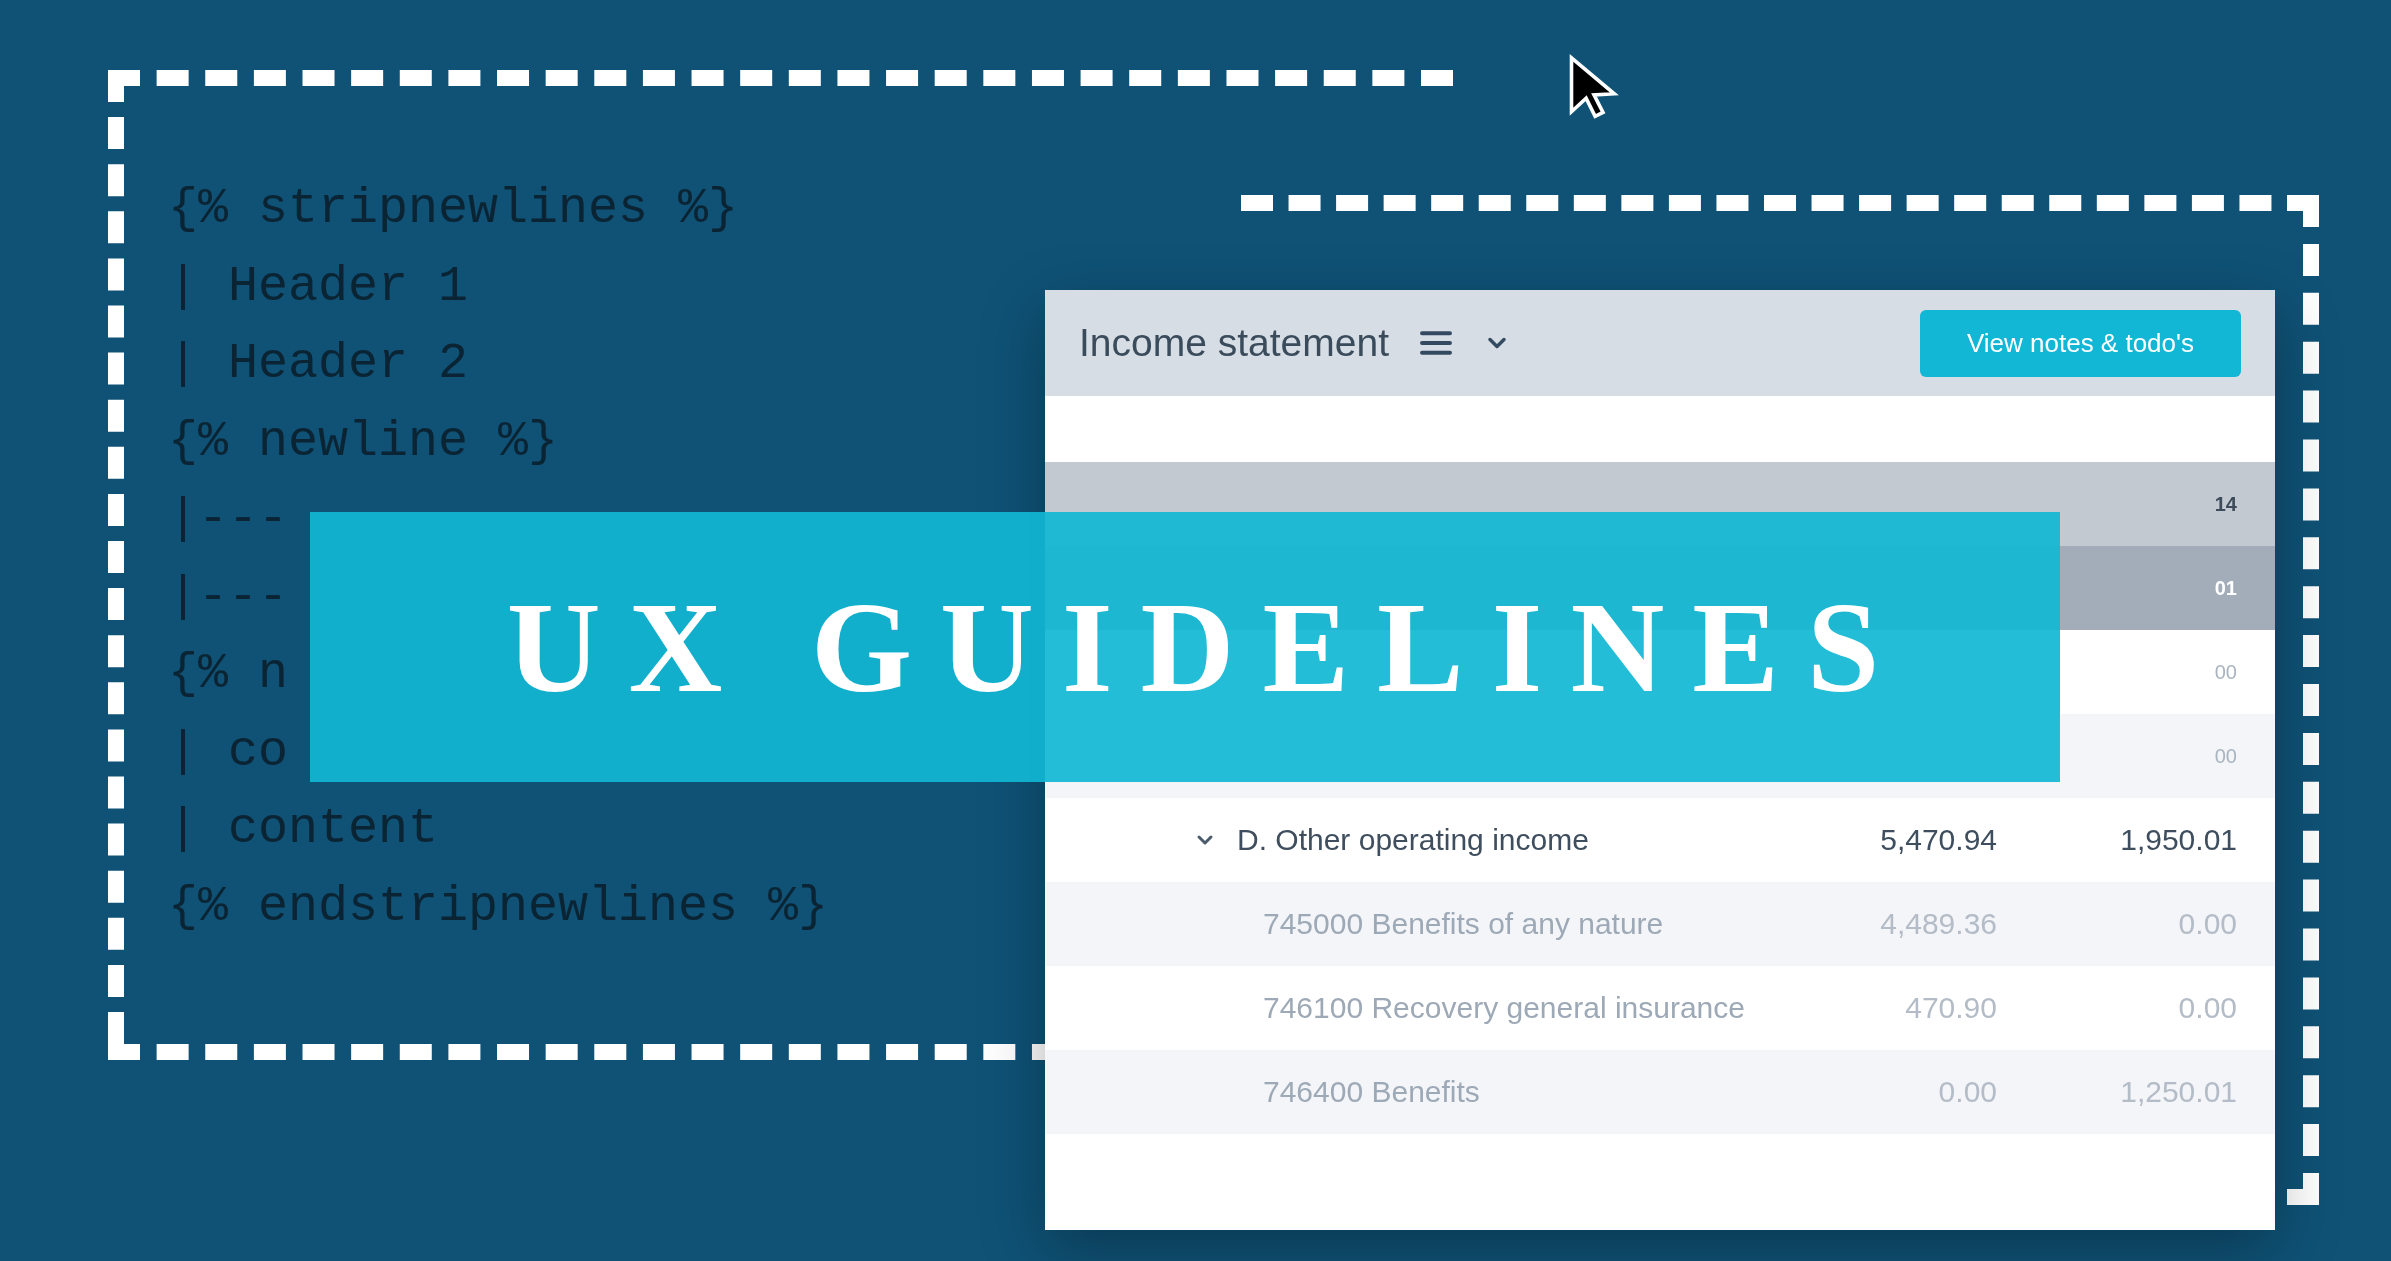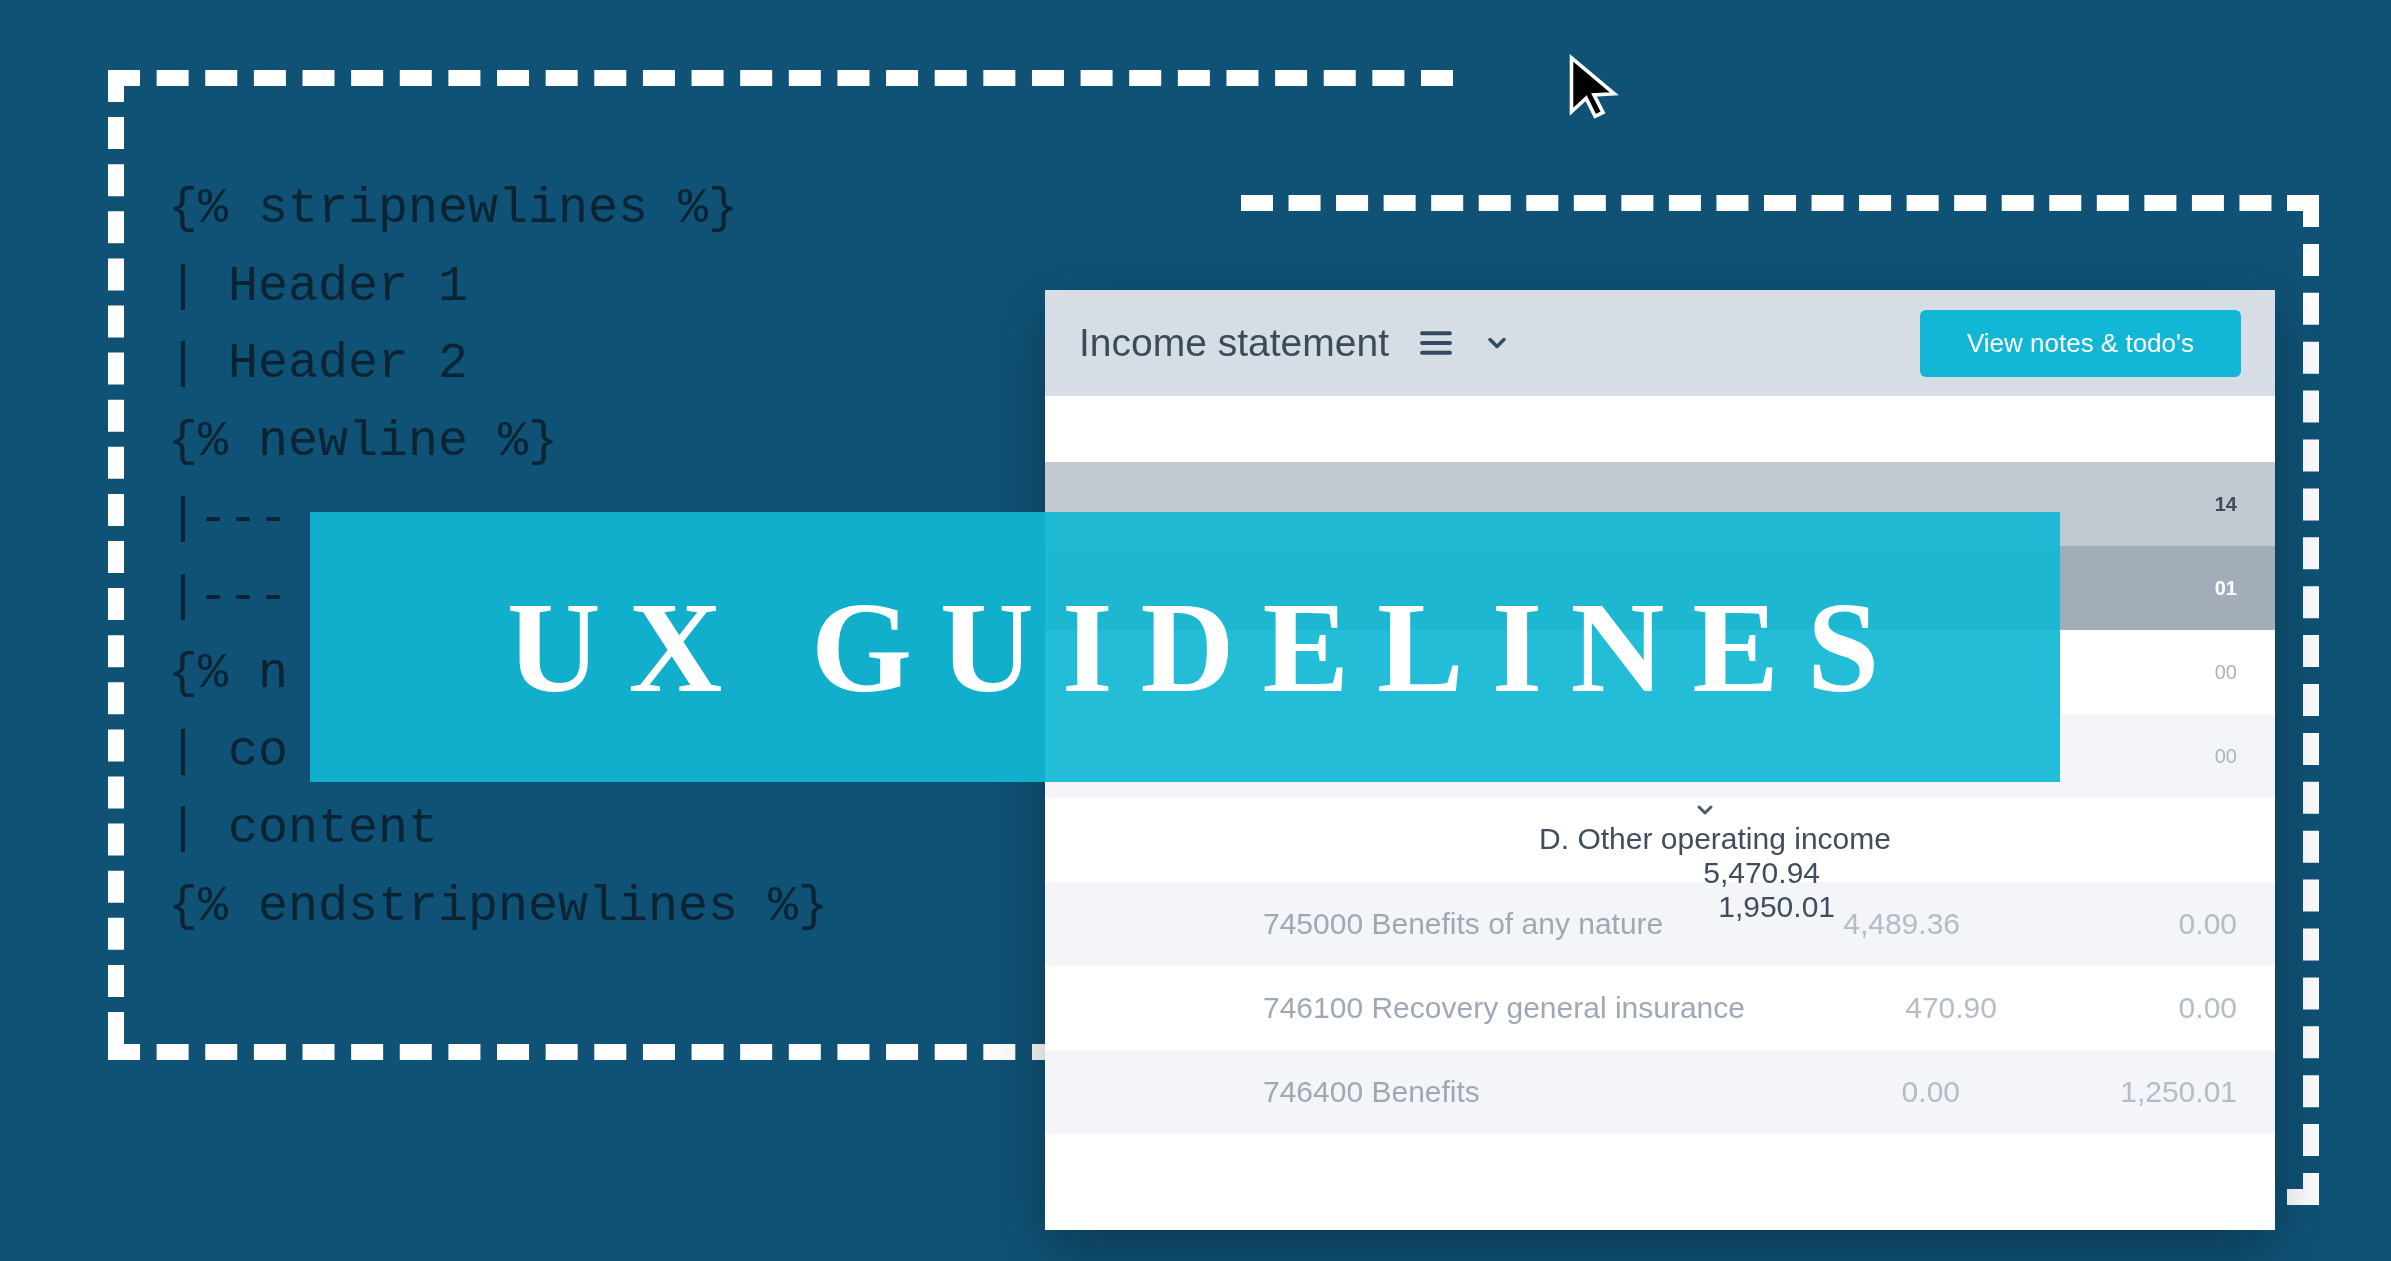--- a/index.html
+++ b/index.html
@@ -107,23 +107,23 @@
   .stub2 { background:#a3adb9; color:#fff; font-weight:600;}
   .stub3, .stub4 { color:#a9b4c0;}
   .stub4 { background:#f3f5f8;}
   .data-row {
     display:flex;
     align-items:center;
     height: 84px;
     font-size: 30px;
     padding: 0 38px 0 148px;
   }
-  .data-row.parent { color:#3e4e5e;flex-direction:column; }
+  .data-row.parent { color:#3e4e5e; }
   .data-row.child { color:#9da9b6; padding-left: 218px;}
-  .data-row.alt { background:#f3f5f8;gap:37px; }
+  .data-row.alt { background:#f3f5f8; }
   .chev-down {
     color:#4a5b6c;
     margin-right: 20px;
     display:inline-flex;
   }
   .cell-label { flex:1; }
   .cell-v1 { width:210px; text-align:right; }
   .cell-v2 { width:240px; text-align:right; }
   .data-row.child .cell-v1, .data-row.child .cell-v2 { color:#b3bcc7;}
   .banner {

